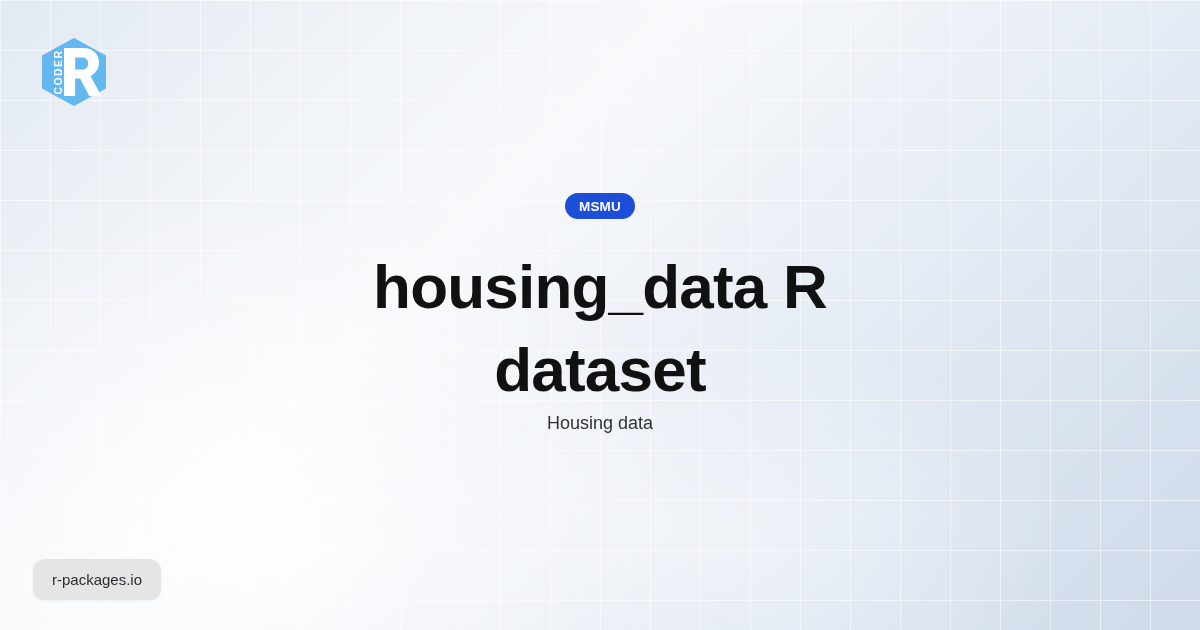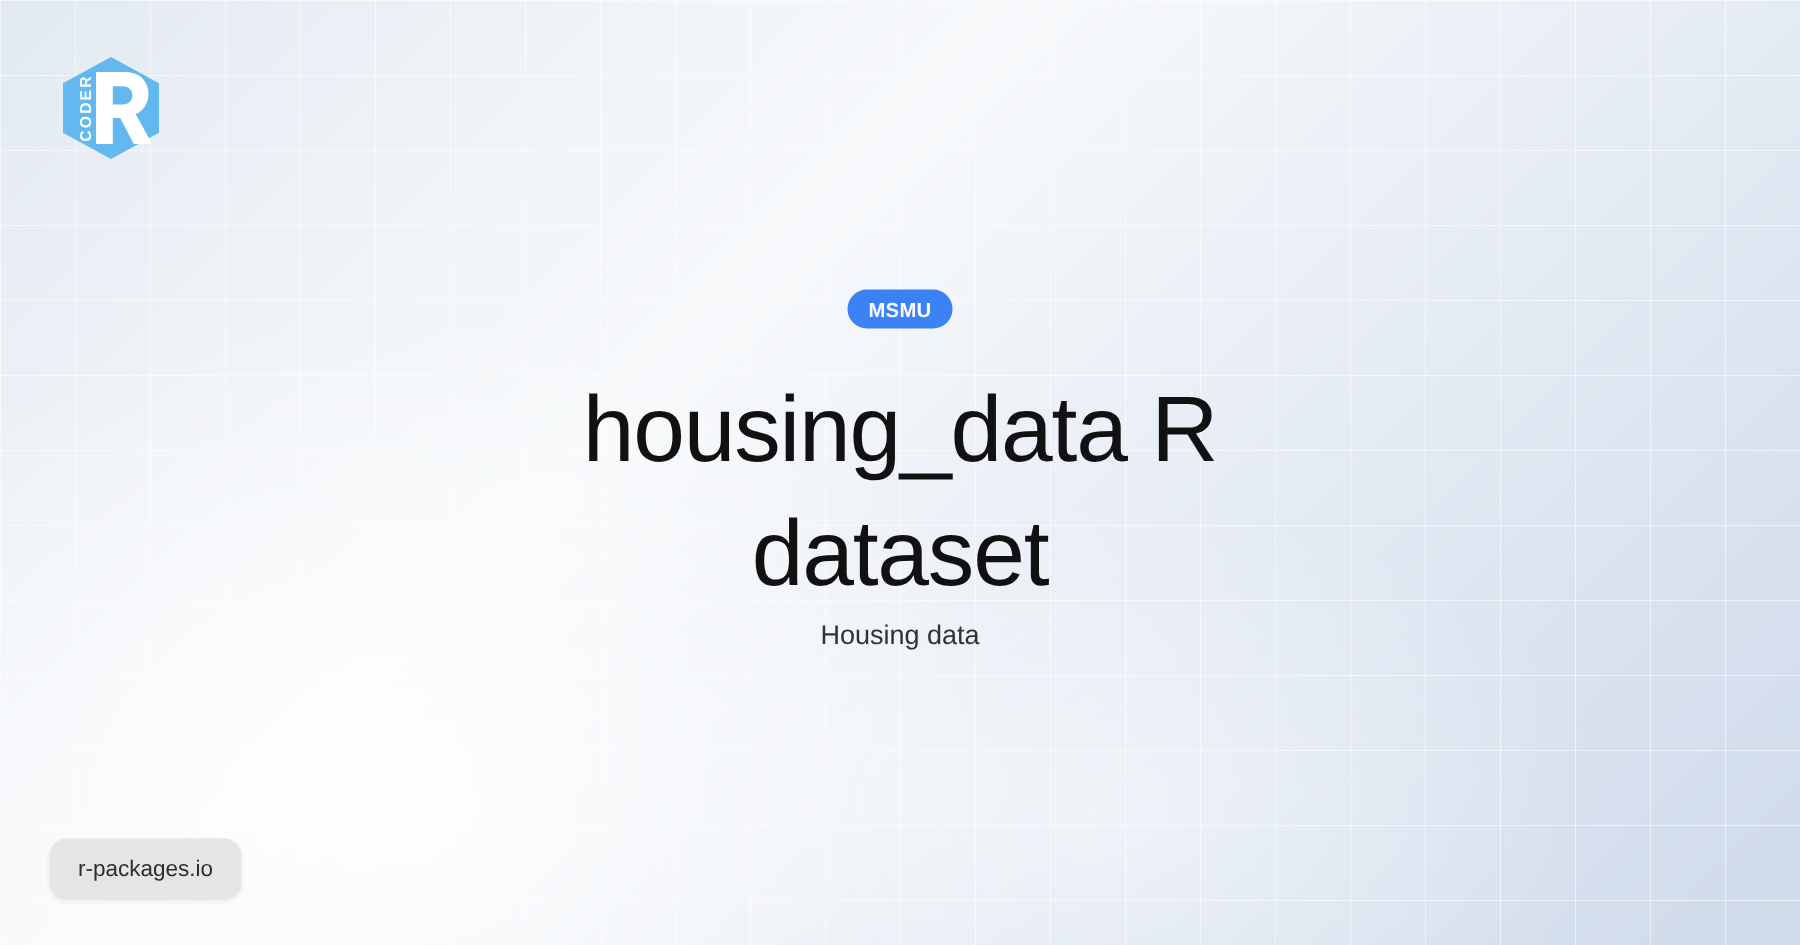--- a/index.html
+++ b/index.html
@@ -77,32 +77,32 @@
     justify-content: center;
   }
 
   .badge {
     display: inline-flex;
     align-items: center;
     justify-content: center;
     height: 26px;
     padding: 0 14px;
     border-radius: 13px;
-    background: #3b82f6;
+    background: #1d4ed8;
     color: #ffffff;
     font-size: 13.5px;
     font-weight: bold;
     letter-spacing: 0.2px;
     line-height: 1;
     margin-bottom: 26px;
   }
 
   .title {
     font-size: 62px;
-    font-weight: normal;
+    font-weight: bold;
     color: #111111;
     text-align: center;
     line-height: 1.34;
     letter-spacing: -0.8px;
     max-width: 560px;
   }
 
   .subtitle {
     font-size: 18px;
     font-weight: normal;

